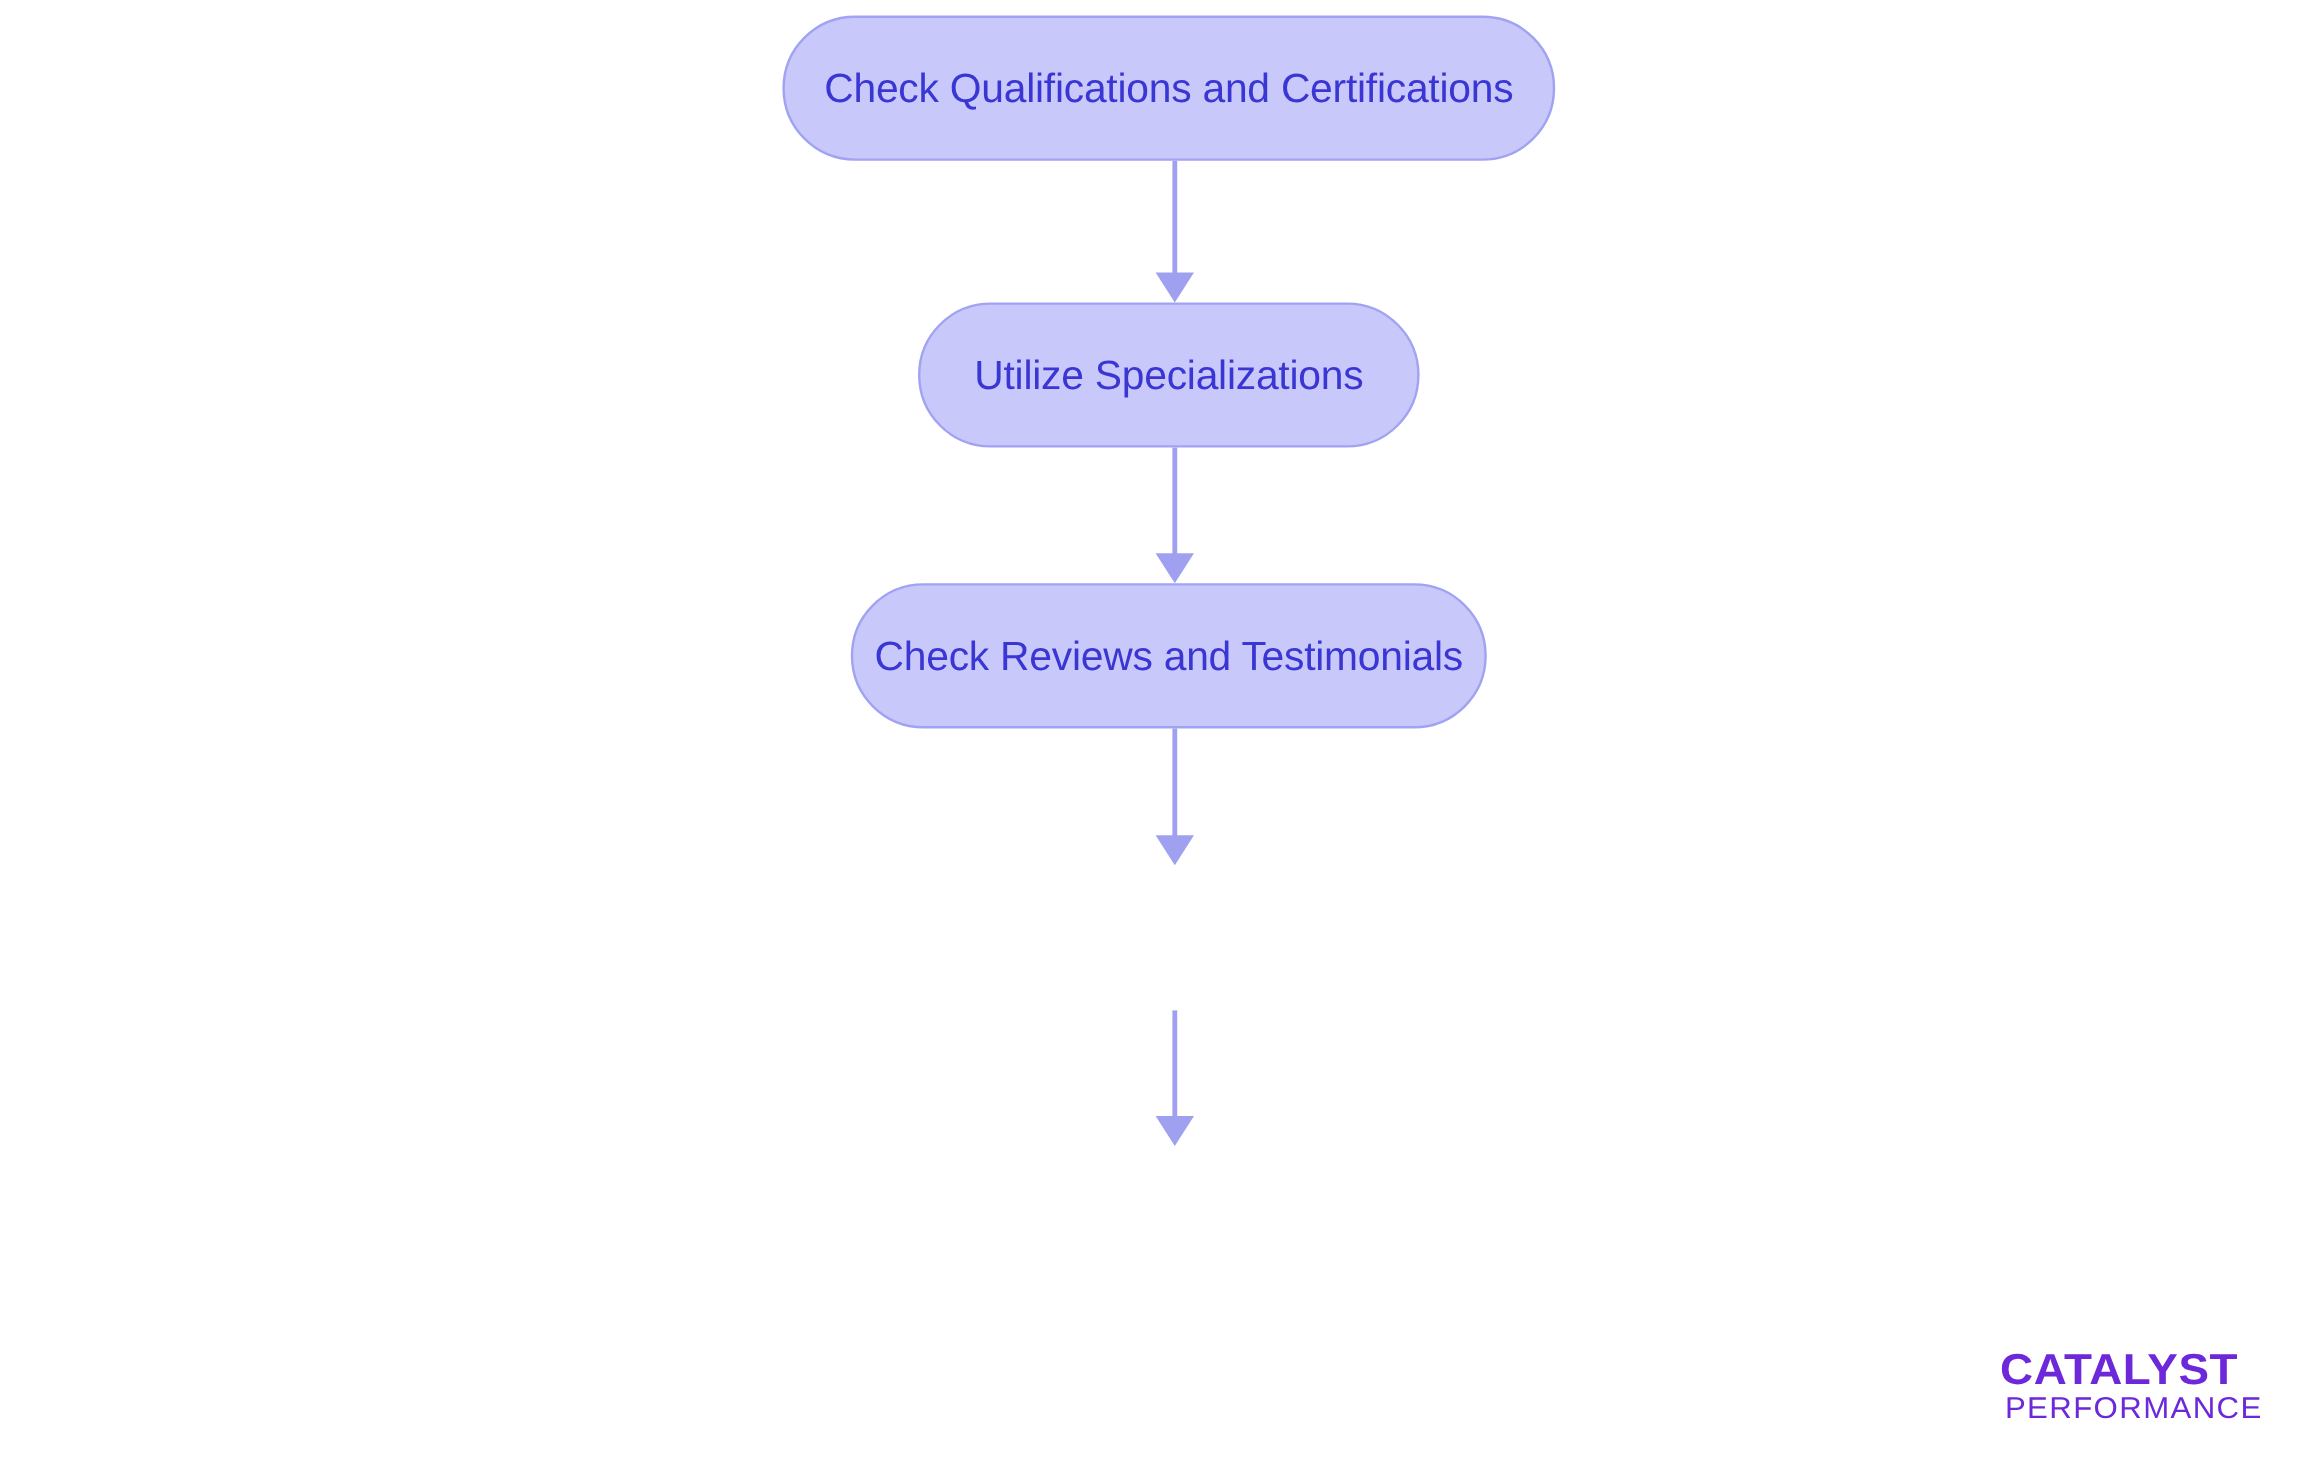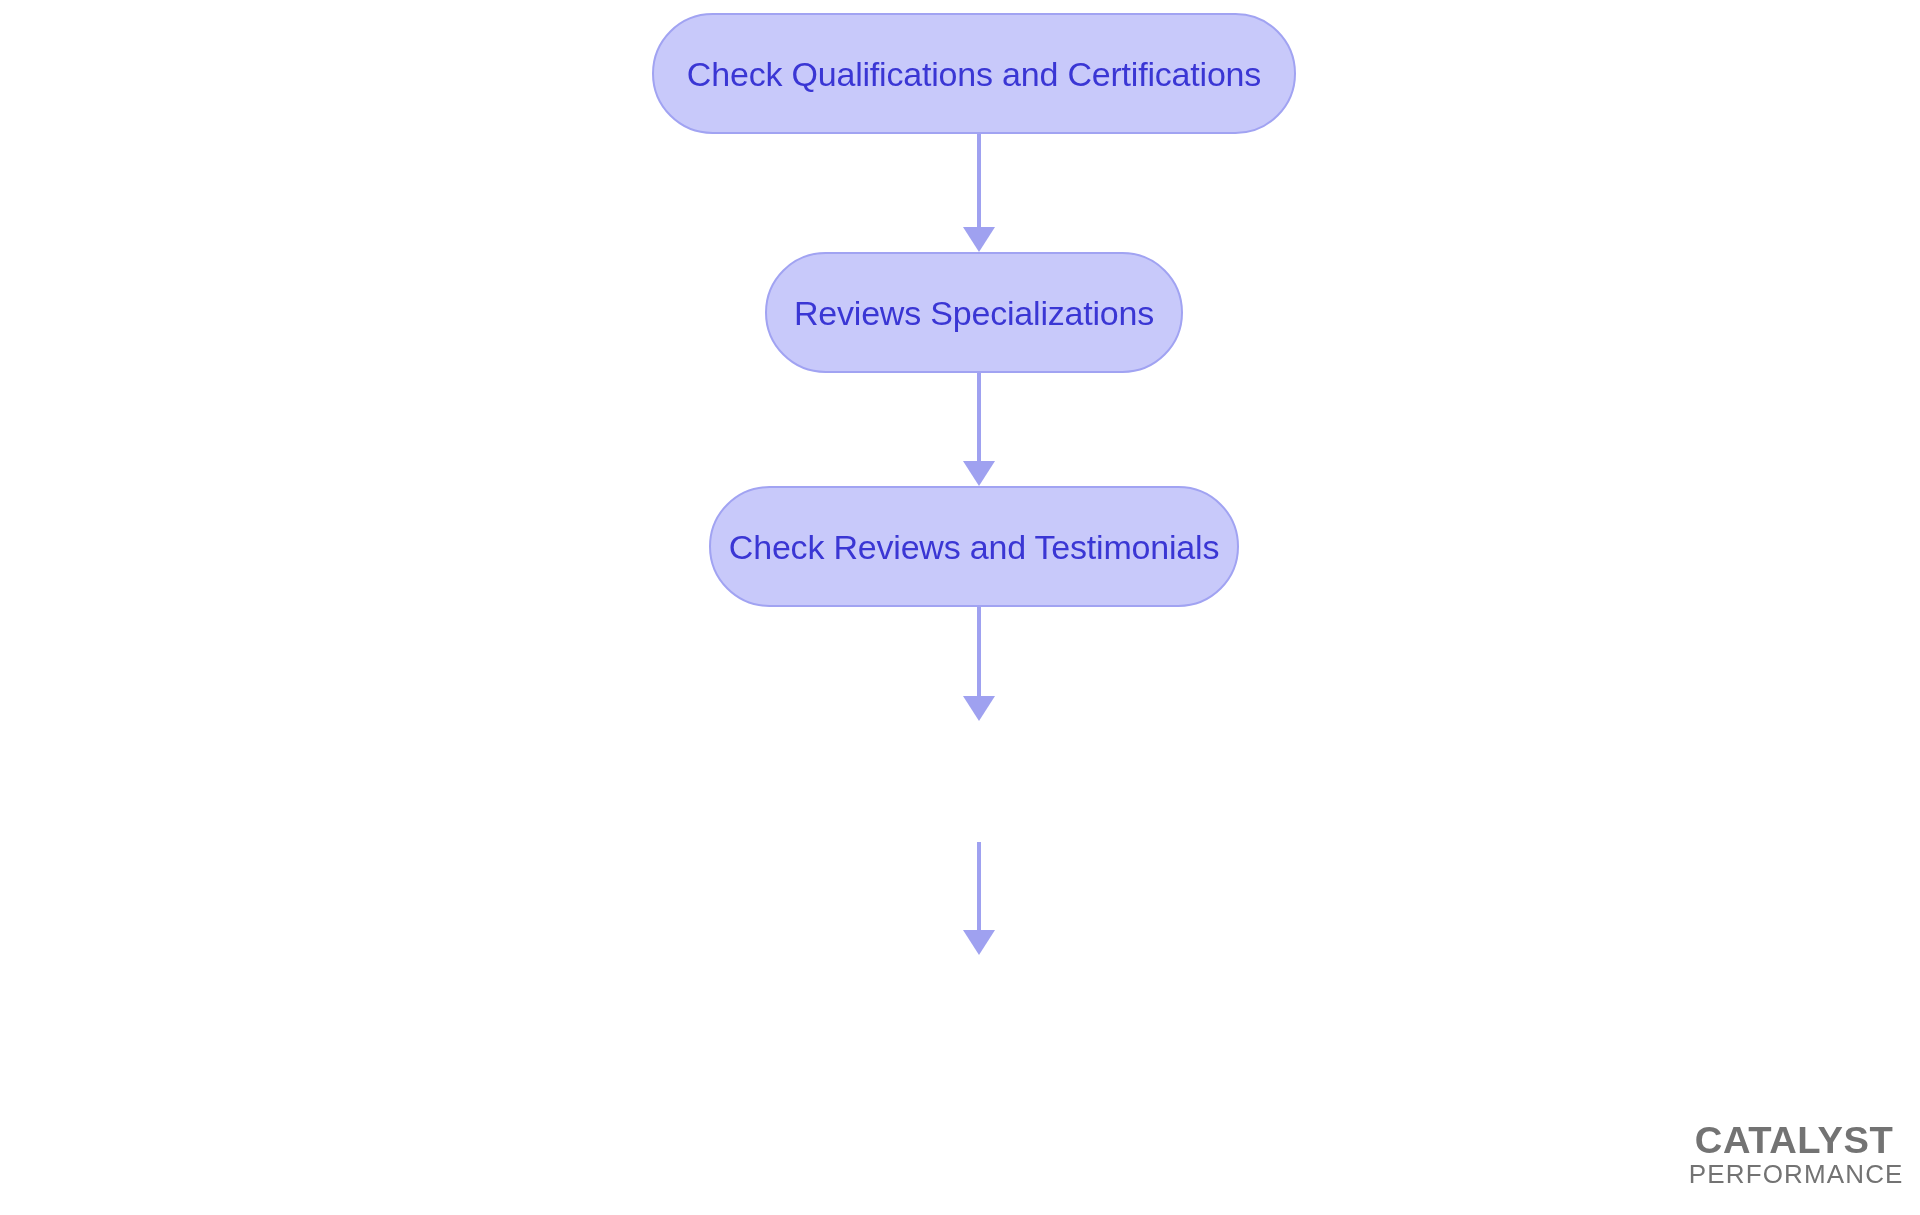--- a/index.html
+++ b/index.html
@@ -95,24 +95,24 @@
   #connector-3 .conn-line { height: 91px; }
   #connector-3 .conn-head { top: 89px; }
 
   #connector-4 { top: 842px; height: 113px; }
   #connector-4 .conn-line { height: 90px; }
   #connector-4 .conn-head { top: 88px; }
 
   
   #brand-logo {
     position: absolute;
-    right: 16px;
+    right: 34px;
     bottom: 28px;
-    text-align: center;
-    color: #737373;
+    text-align: left;
+    color: #6d28d9;
     user-select: none;
   }
   .logo-primary {
     font-family: "Liberation Sans", sans-serif;
     font-weight: 700;
     font-size: 36px;
     letter-spacing: 0.5px;
     line-height: 1.02;
     display: block;
     transform: scaleX(1.06);
@@ -140,21 +140,21 @@
     <div class="node" id="node-1">
       <span class="node-label">Check Qualifications and Certifications</span>
     </div>
 
     <div class="connector" id="connector-1">
       <div class="conn-line"></div>
       <div class="conn-head"></div>
     </div>
 
     <div class="node" id="node-2">
-      <span class="node-label">Reviews Specializations</span>
+      <span class="node-label">Utilize Specializations</span>
     </div>
 
     <div class="connector" id="connector-2">
       <div class="conn-line"></div>
       <div class="conn-head"></div>
     </div>
 
     <div class="node" id="node-3">
       <span class="node-label">Check Reviews and Testimonials</span>
     </div>

